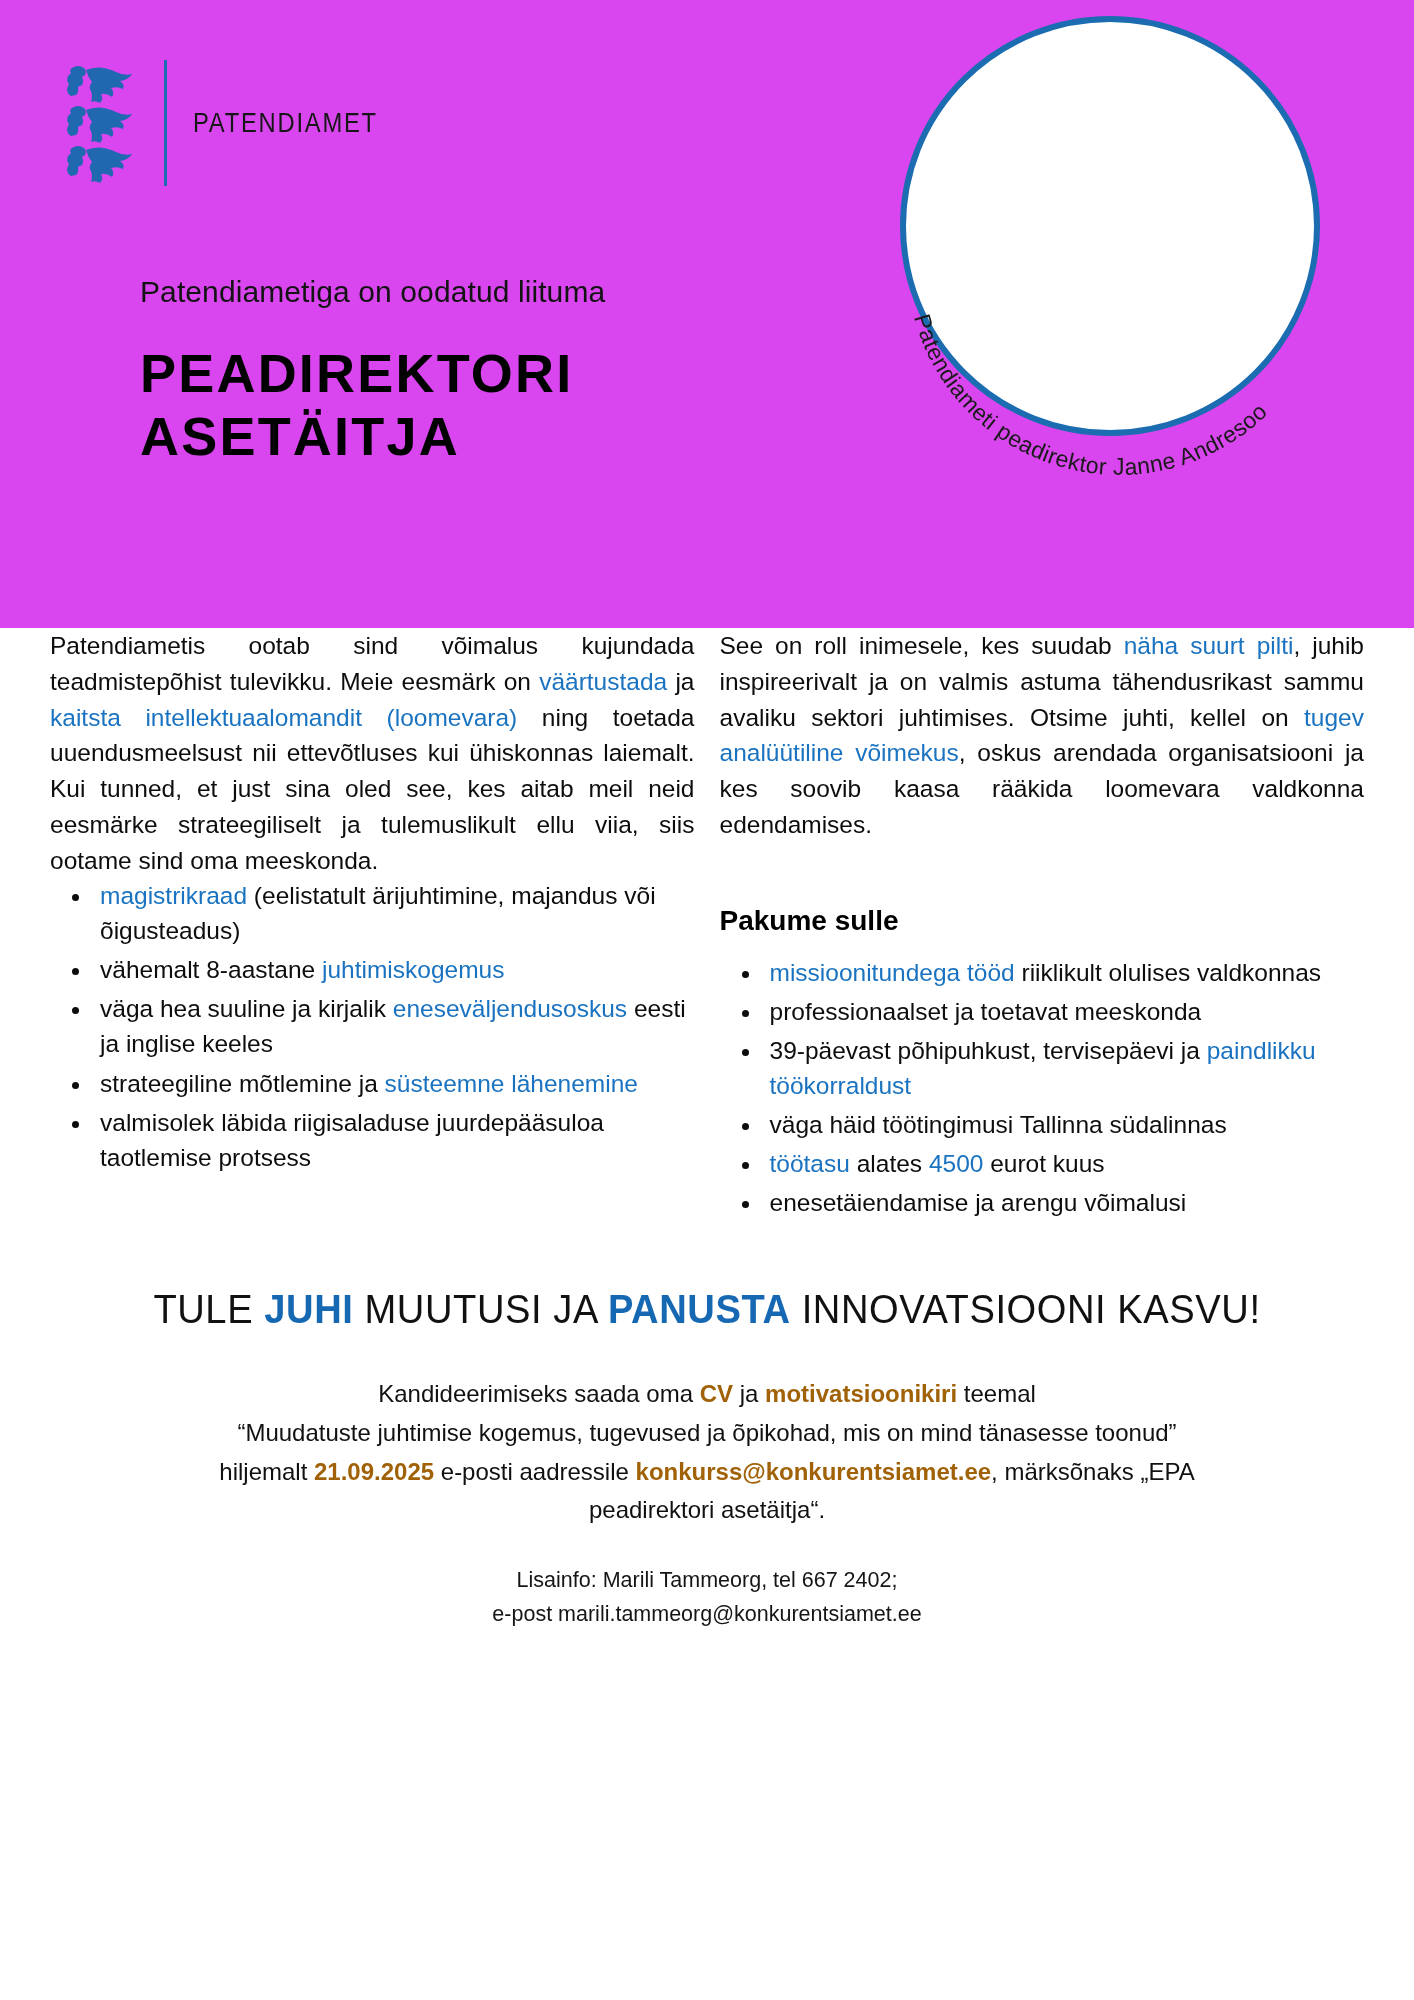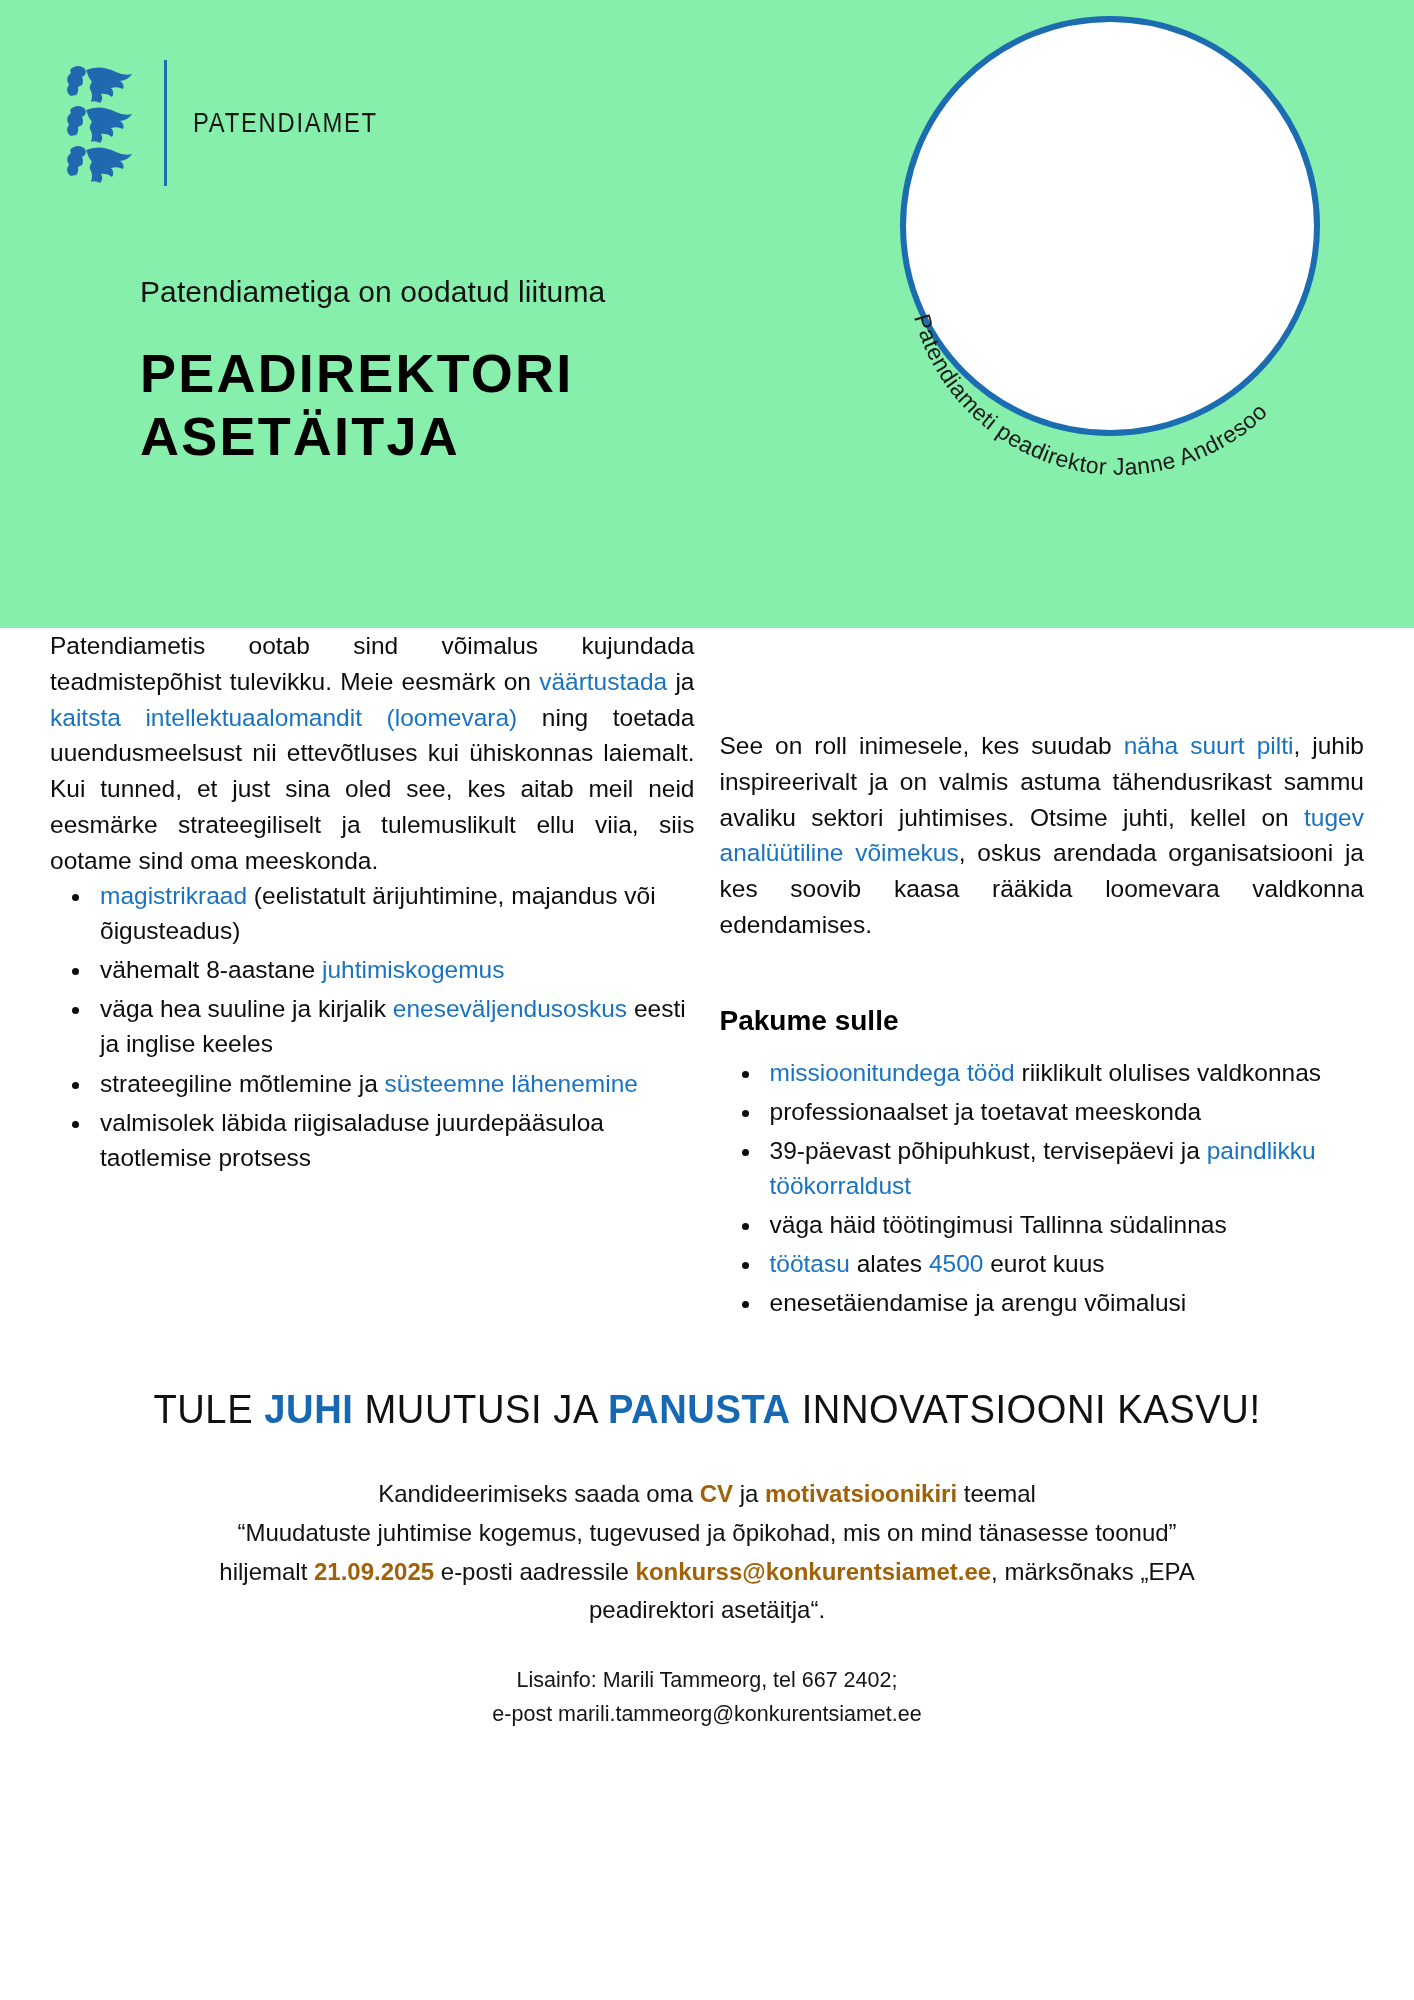--- a/index.html
+++ b/index.html
@@ -16,21 +16,21 @@
     min-height:2000px;
     background:#ffffff;
     overflow:hidden;
   }
 
   
   .header-band{
     position:relative;
     width:1414px;
     height:628px;
-    background:#86efac;
+    background:#d946ef;
   }
   .logo-row{
     position:absolute;
     left:64px;
     top:60px;
     display:flex;
     align-items:center;
     height:126px;
   }
   .coat{
@@ -184,21 +184,21 @@
     padding:0 50px;
     box-sizing:border-box;
     width:1414px;
   }
   .cols{
     display:flex;
     gap:25px;
     align-items:flex-start;
   }
   .col{width:672px;box-sizing:border-box;}
-  .col-right{padding-top:100px;}
+  .col-right{}
 
   p.para{
     font-size:24.5px;
     line-height:1.46;
     text-align:justify;
     margin:0;
     color:#0d0d0d;
   }
   .intro-left{margin-top:30px;}
   h2.sec{

